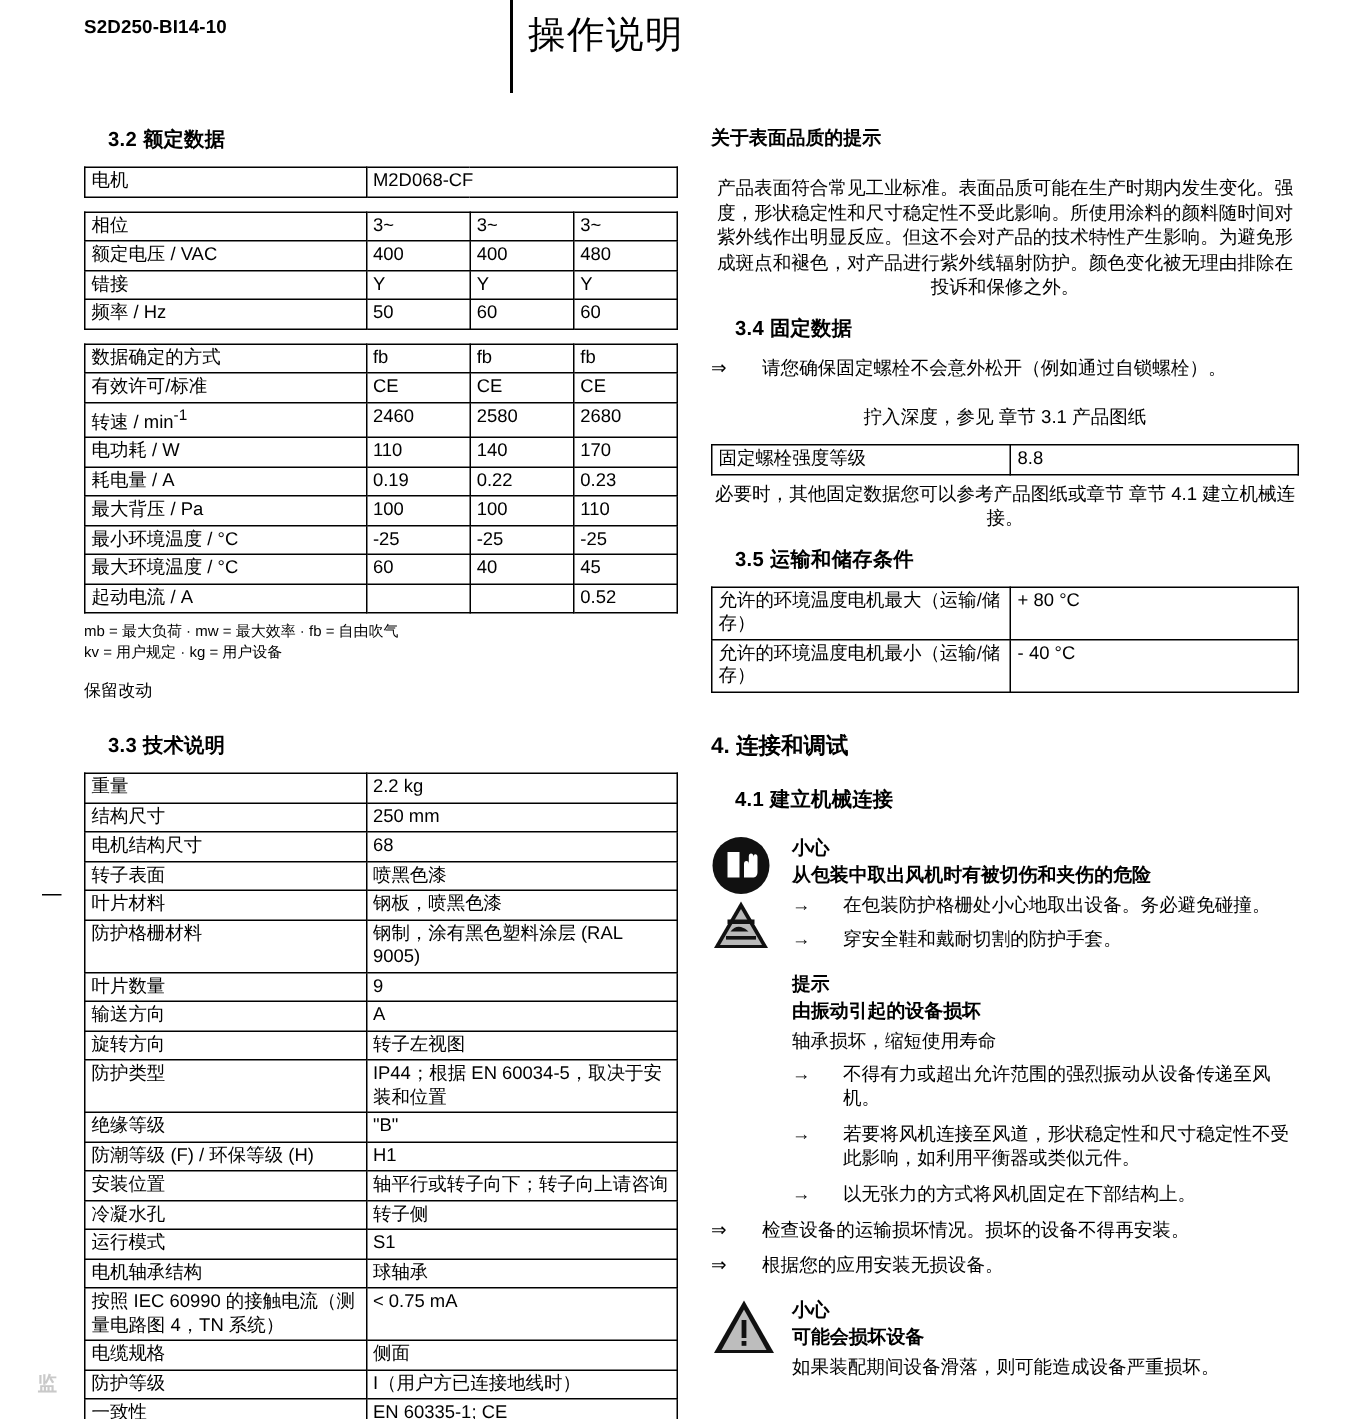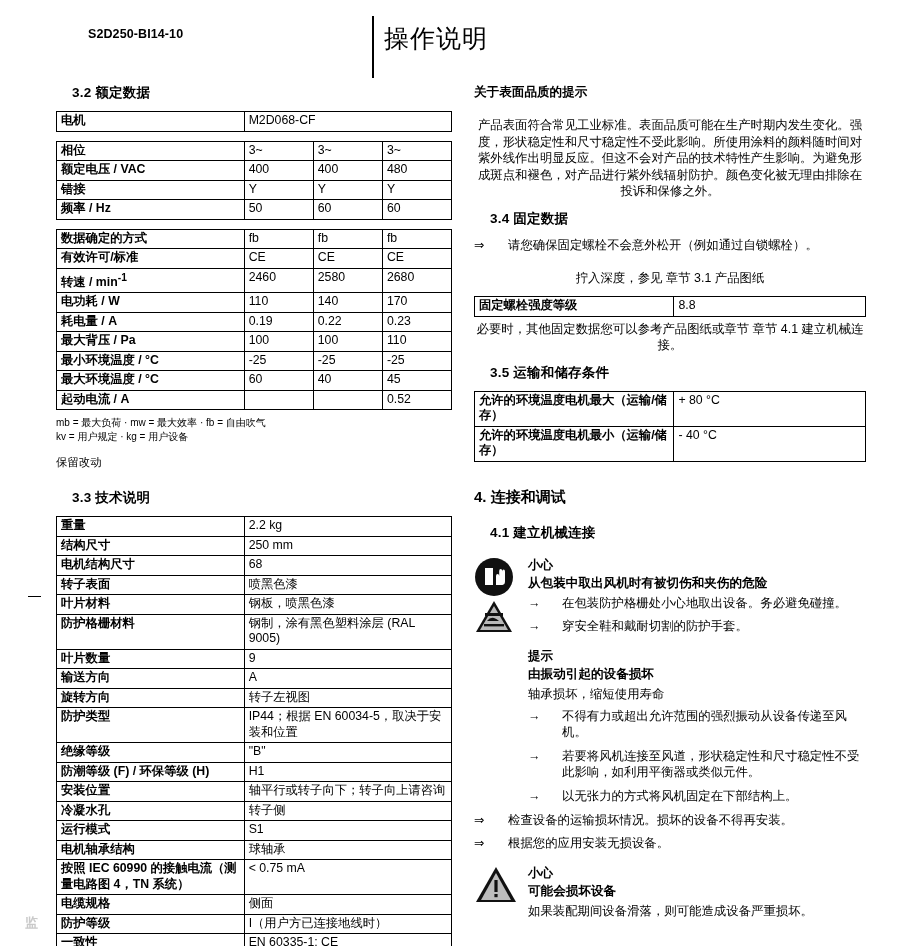--- a/index.html
+++ b/index.html
@@ -12,24 +12,23 @@
     height: 946px;
     position: relative;
     font-family: "Liberation Sans", "DejaVu Sans", sans-serif;
     color: #000000;
     overflow: hidden;
   }
 
   
   .page-header {
     position: absolute;
-    top: 16px; left: 0;
+    top: 0; left: 0;
     width: 776px;
     height: 72px;
-    margin-left: 32px;
   }
   .doc-code {
     position: absolute;
     left: 56px;
     top: 11px;
     font-size: 12.5px;
     font-weight: bold;
     letter-spacing: .1px;
   }
   .header-rule {
@@ -92,21 +91,21 @@
     margin: 0 0 0 0;
   }
   table.spec td {
     border: 1px solid #000;
     padding: 1px 4px 2px 4px;
     font-size: 12.3px;
     line-height: 15.5px;
     vertical-align: top;
   }
   table.spec td.k {
-    font-weight: bold;
+    font-weight: normal;
   }
   .tbl-gap { height: 9px; }
 
   
   .t-rated col.c-key  { width: 47.5%; }
   .t-rated col.c-val  { width: 17.5%; }
 
   
   .t-tech col.c-key { width: 47.5%; }
 

